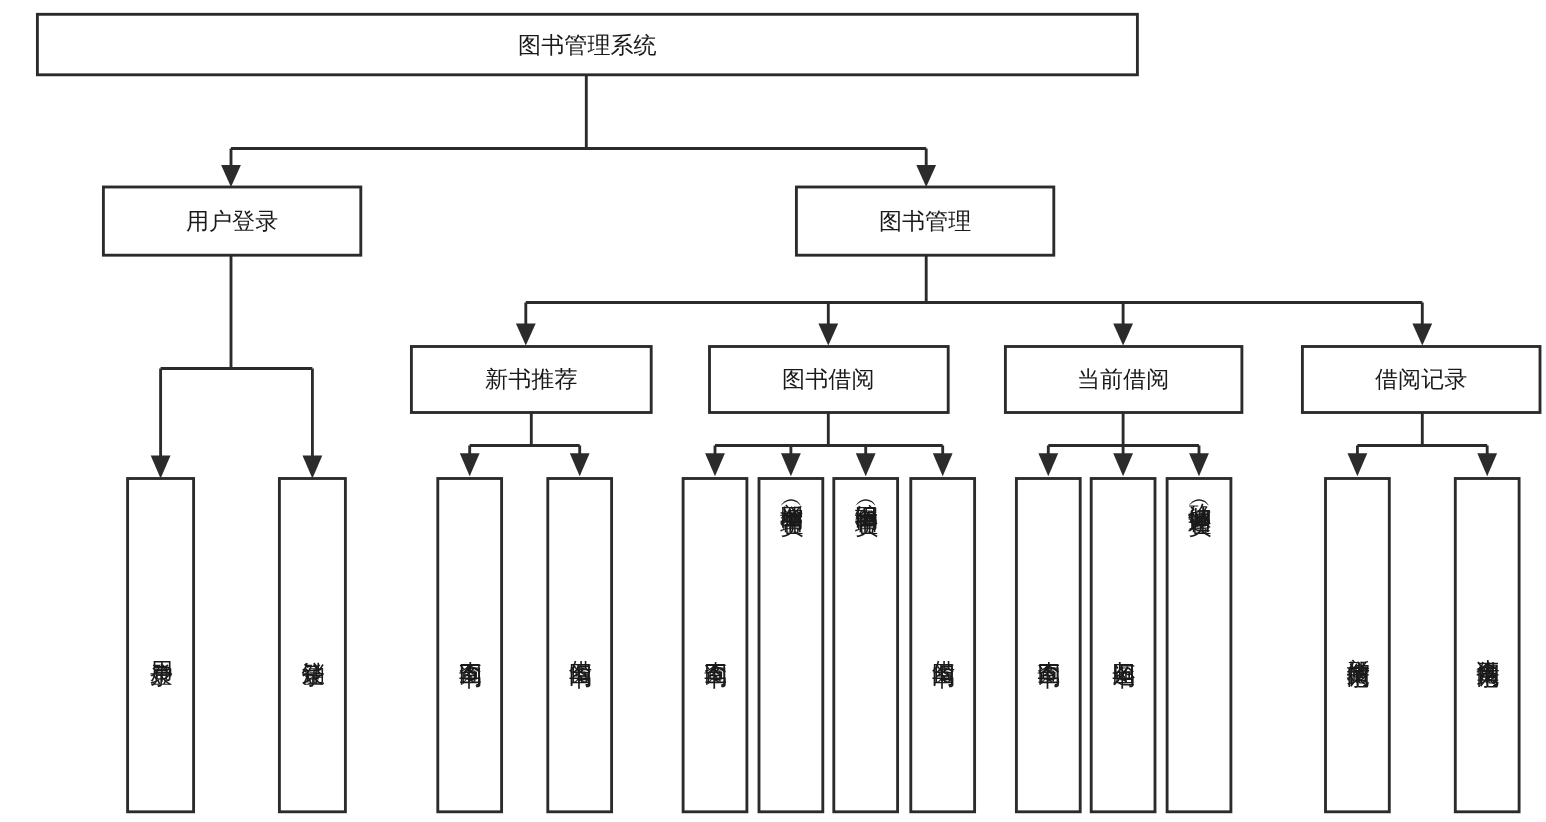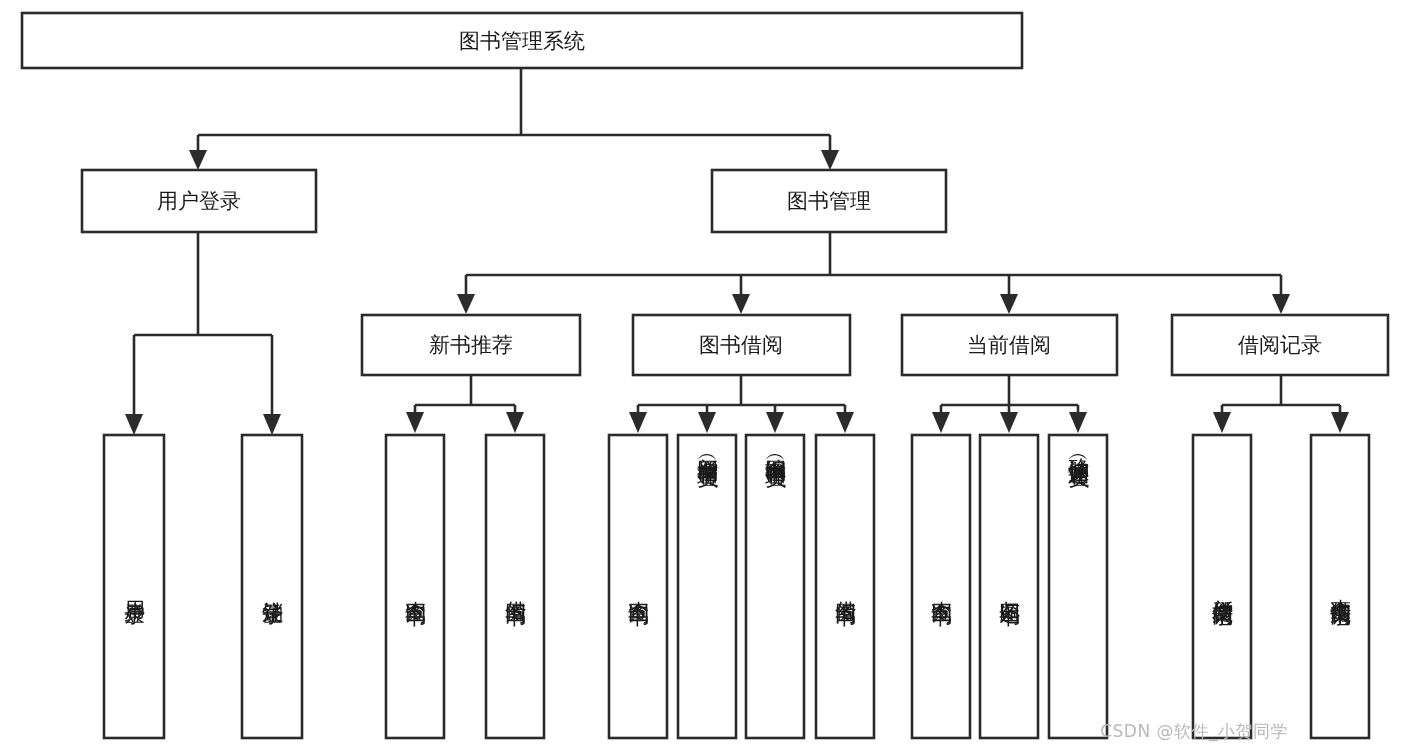--- a/index.html
+++ b/index.html
@@ -13,20 +13,21 @@
     width: 1405px;
     height: 747px;
     overflow: hidden;
     position: relative;
   }
   #diagram-root {
     position: relative;
     width: 1298px;
     height: 747px;
     background: #ffffff;
+    margin-left: 12px;
   }
   svg.flow {
     position: absolute;
     left: 0;
     top: 0;
     width: 1405px;
     height: 747px;
     display: block;
   }
   .node-box {
@@ -255,15 +256,14 @@
   </div>
 
   <div class="leaf-label-wrap" style="left:1193px; top:435px; width:58px; height:303px;">
     <span class="leaf-label">新增借阅记录</span>
   </div>
 
   <div class="leaf-label-wrap" style="left:1311px; top:435px; width:58px; height:303px;">
     <span class="leaf-label">查询借阅记录</span>
   </div>
 
-  <div class="watermark">CSDN @软件_小贺同学</div>
 
 </div>
 
 </body></html>

